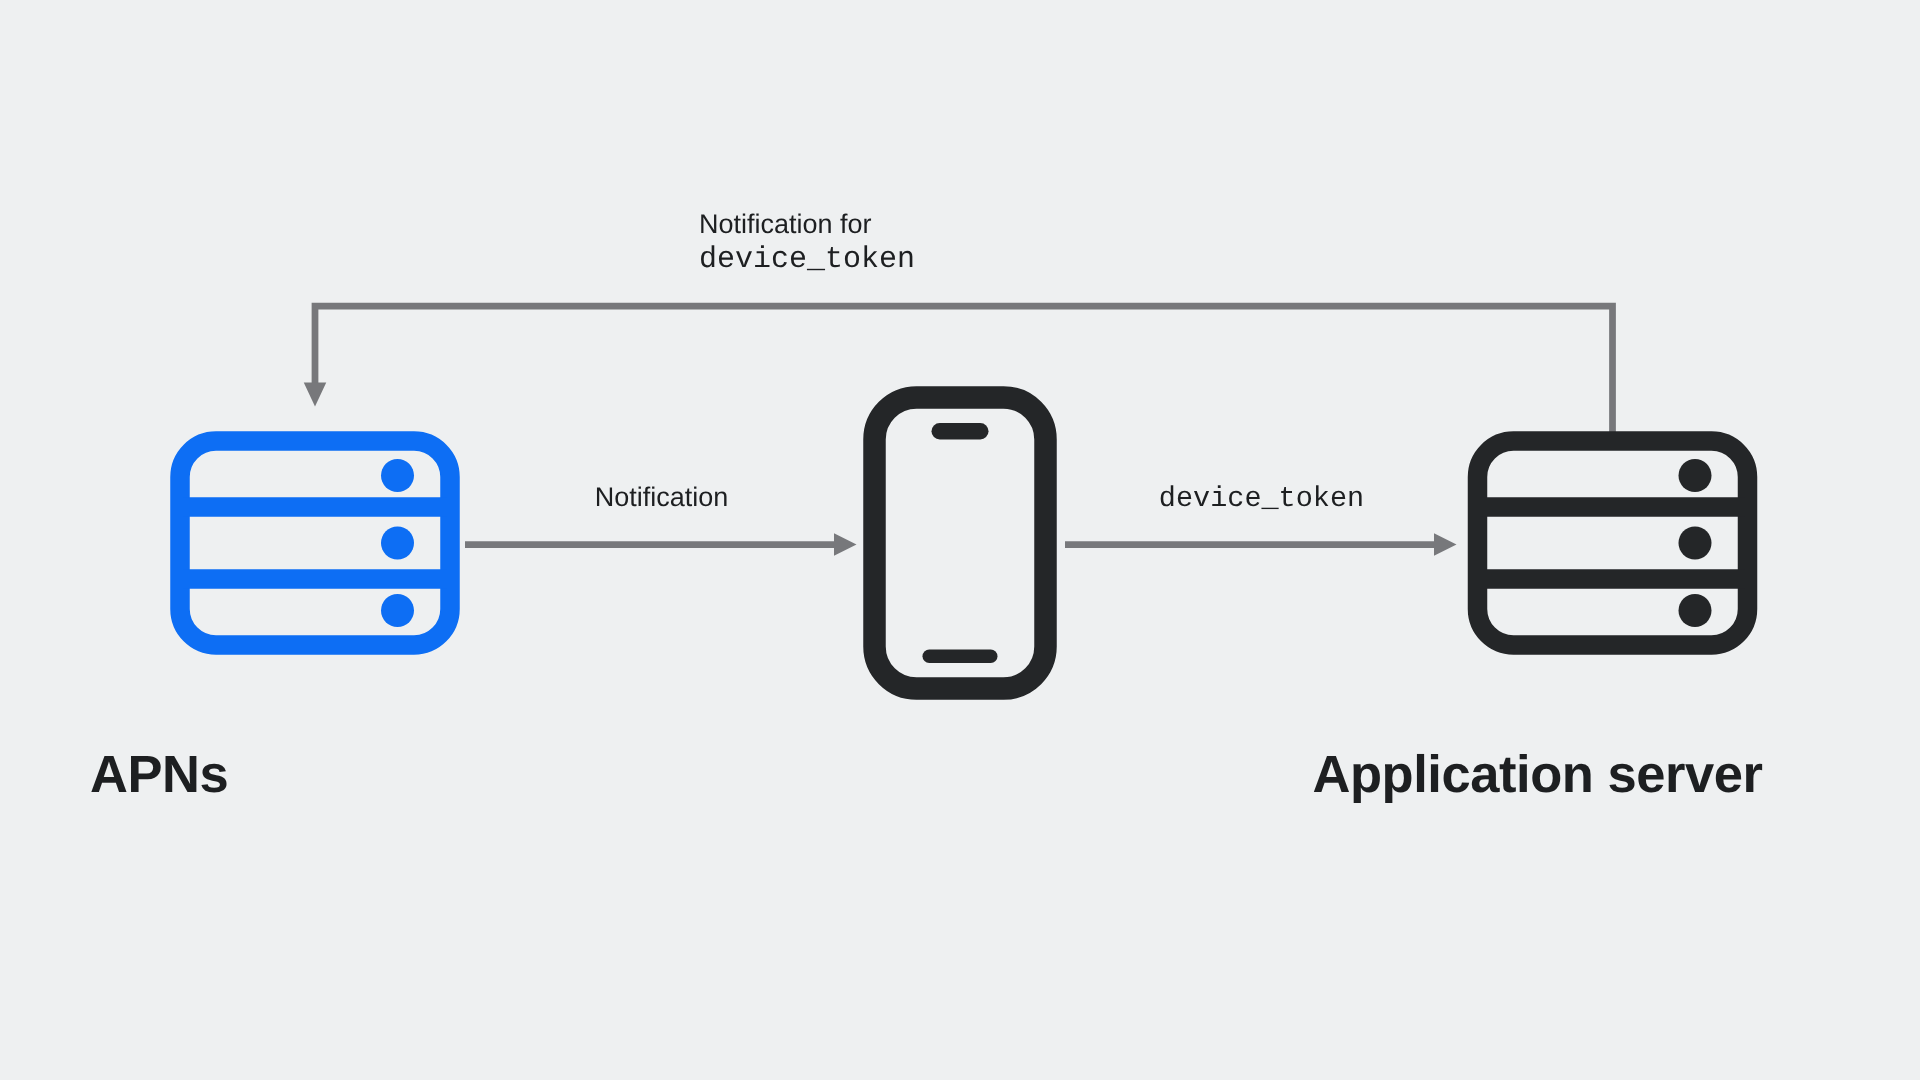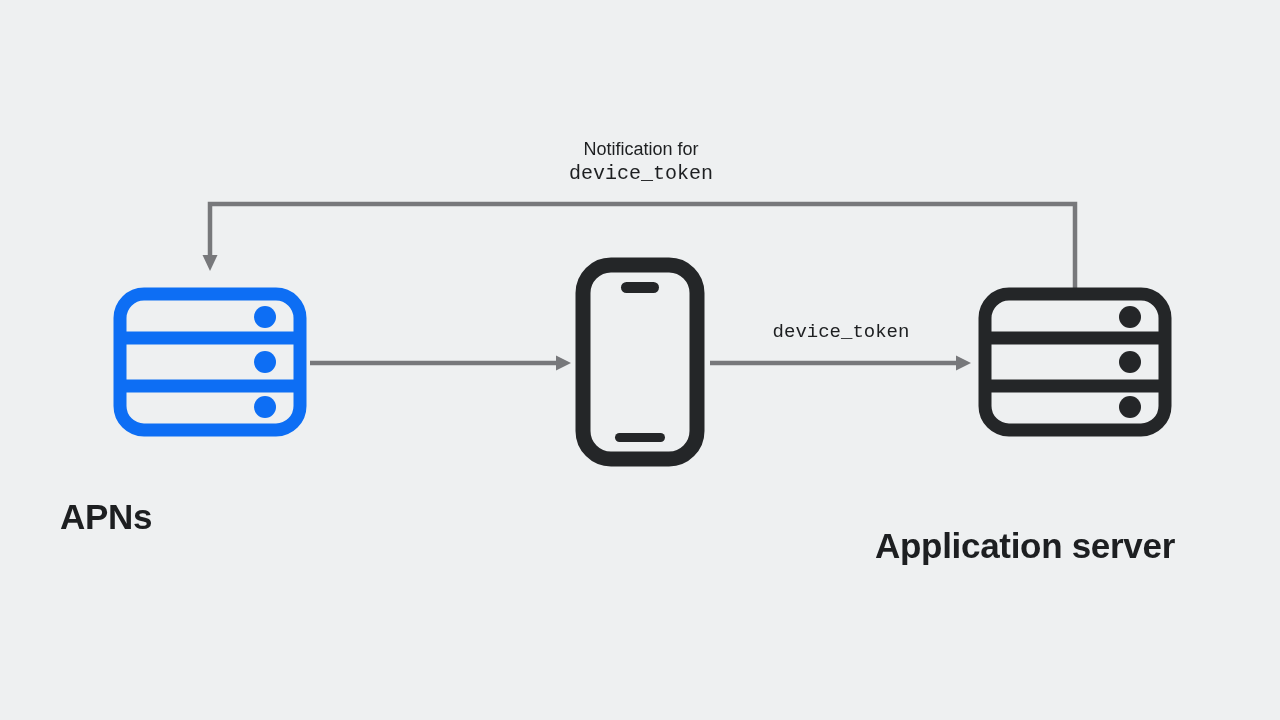--- a/index.html
+++ b/index.html
@@ -32,21 +32,20 @@
   .edge-label{
     font-size:18px;
     text-align:center;
     color:var(--text);
   }
   .mono{
     font-family:Liberation Mono, monospace;
   }
   .edge-label.mono{font-size:19px;}
   .loop-label{
-    text-align:center;
     color:var(--text);
   }
   .loop-label .l1{font-size:18px;line-height:24px;}
   .loop-label .l2{font-size:20px;line-height:25px;}
   .arrows{pointer-events:none;}
 </style>
 </head>
 <body>
 
 <div class="stage">
@@ -92,22 +91,23 @@
   <div class="abs" style="left:978px;top:287px;">
     <svg class="icon-dark" width="194" height="150" viewBox="0 0 194 150">
       <rect x="7" y="7" width="180" height="136" rx="24" fill="none" stroke="currentColor" stroke-width="13"></rect>
       <line x1="9" y1="51" x2="185" y2="51" stroke="currentColor" stroke-width="13"></line>
       <line x1="9" y1="99" x2="185" y2="99" stroke="currentColor" stroke-width="13"></line>
       <circle cx="152" cy="30" r="11" fill="currentColor"></circle>
       <circle cx="152" cy="75" r="11" fill="currentColor"></circle>
       <circle cx="152" cy="120" r="11" fill="currentColor"></circle>
     </svg>
   </div>
-  <div class="abs node-label" style="left:875px;top:497px;width:400px;margin-top:29px;">Application server</div>
+  <div class="abs node-label" style="left:875px;top:497px;width:400px;">Application server</div>
 
+  <div class="abs edge-label" style="left:316px;top:321px;width:250px;">Notification</div>
 
   <div class="abs edge-label mono" style="left:716px;top:321px;width:250px;">device_token</div>
 
   <div class="abs loop-label" style="left:466px;top:137px;width:350px;">
     <div class="l1">Notification for</div>
     <div class="l2 mono">device_token</div>
   </div>
 
 </div>
 

